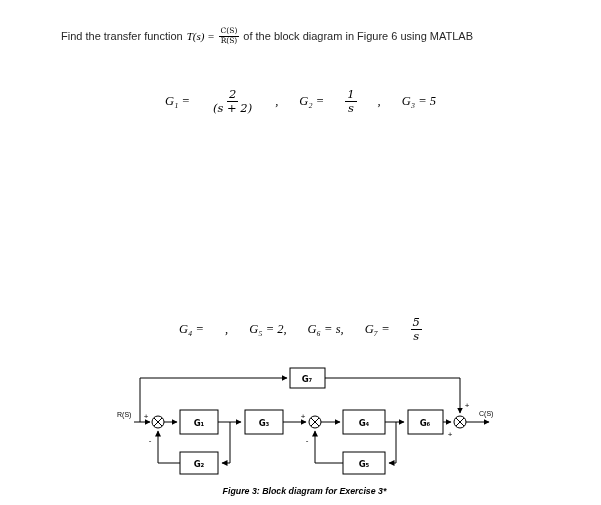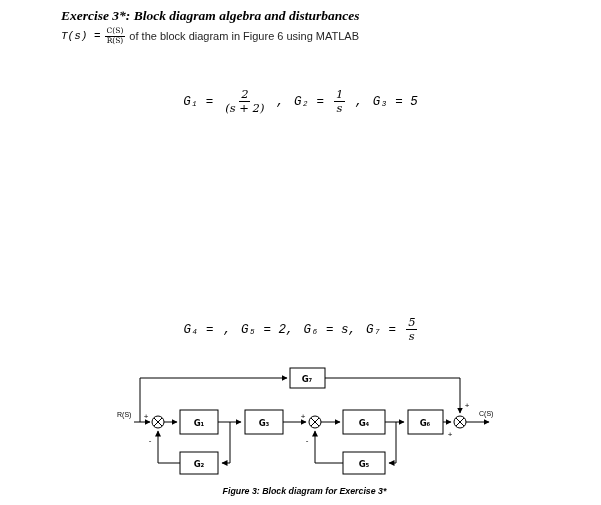--- a/index.html
+++ b/index.html
@@ -12,53 +12,53 @@
     position:absolute; left:61px; top:8px;
     font-family:"Liberation Serif", serif; font-style:italic; font-weight:bold;
     font-size:13.5px; color:#000;
   }
   .para {
     position:absolute; left:61px; font-size:11px; color:#262626;
     display:flex; align-items:center; gap:4px; white-space:nowrap;
   }
   .line1 { top:27px; }
   .line2 { top:56px; }
-  .math { font-family:Liberation Mono, monospace; font-style:italic; color:#000; }
+  .math { font-family:Liberation Serif, serif; font-style:italic; color:#000; }
   .frac {
     display:inline-flex; flex-direction:column; align-items:center;
     font-family:"DejaVu Serif", serif; font-style:italic; line-height:1.15; color:#000;
   }
   .frac .num { border-bottom:1px solid #000; padding:0 2px; }
   .frac .den { padding:0 2px; }
   .frac.small { font-size:7.5px; font-style:normal; }
   .equation {
     position:absolute; left:0; right:0;
-    display:flex; justify-content:center; align-items:center; gap:10px;
+    display:flex; justify-content:center; align-items:center; gap:21px;
     font-family:"DejaVu Serif", serif; font-style:italic; font-size:12.5px; color:#000;
   }
   .equation .frac { font-size:11.5px; }
   .eq1 { top:88px; }
   .eq2 { top:304px;margin-top:12px; }
   .diagram { position:absolute; left:0; top:360px; }
   .svg-lbl  { font-family:"Liberation Sans", sans-serif; font-size:7px; fill:#000; }
   .svg-blk  { font-family:"DejaVu Sans", sans-serif; font-size:8.5px; font-weight:bold; fill:#000; }
   .svg-sign { font-family:"Liberation Sans", sans-serif; font-size:8px; fill:#000; }
   .caption {
     position:absolute; left:0; right:0; top:486px; text-align:center;
     font-size:8.8px; font-weight:bold; font-style:italic; color:#000;padding-left:8px;
   }
 </style>
 </head>
 <body>
 
 <div class="page">
 
-  <h1 class="title">Exercise 3*: Block diagram algebra and disturbances</h1>
 
   <div class="para line1">
+    <span>Find the transfer function</span>
     <span class="math">T(s) =</span>
     <span class="frac small">
       <span class="num">C(S)</span>
       <span class="den">R(S)</span>
     </span>
     <span>of the block diagram in Figure 6 using MATLAB</span>
   </div>
 
 
   <div class="equation eq1">

